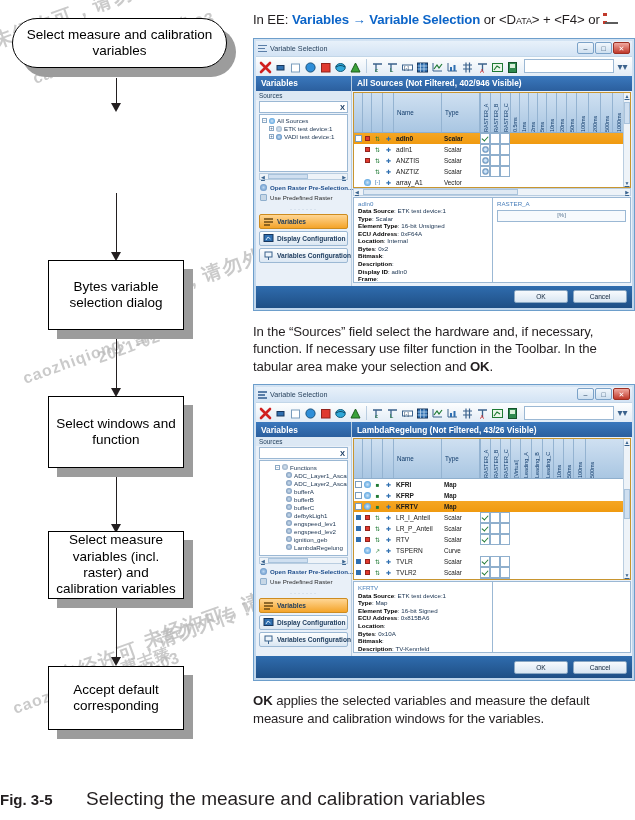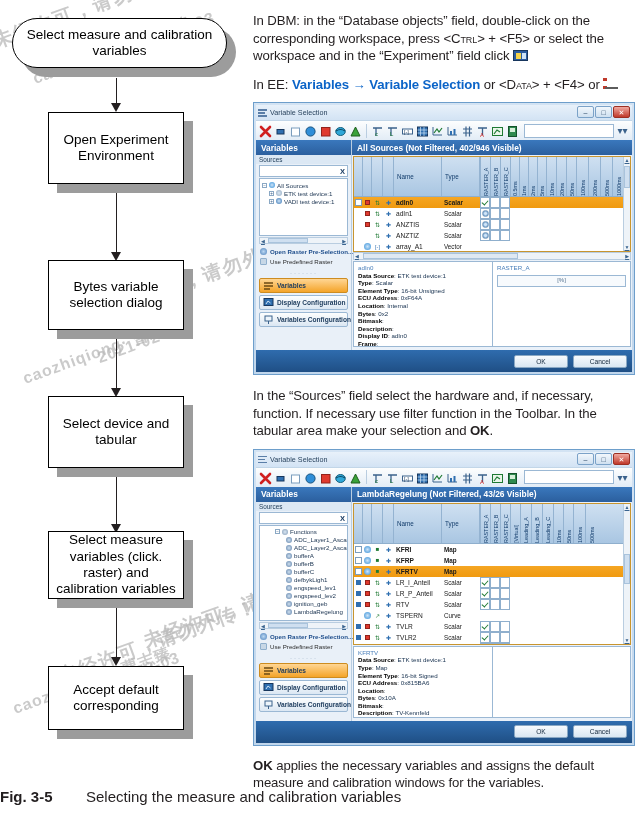--- a/index.html
+++ b/index.html
@@ -145,21 +145,21 @@
   .footer{height:22px;background:linear-gradient(#2f6cae,#1f4f85);display:flex;align-items:center;
      justify-content:flex-end;padding-right:5px;gap:5px;}
   .fbtn{width:54px;height:13px;border:1px solid #8aa8c4;border-radius:2px;
      background:linear-gradient(#f7fafd,#d9e6f2);font-size:6.6px;color:#10243a;
      display:flex;align-items:center;justify-content:center;}
 
   
   #caption{position:absolute;left:0;top:788px;width:635px;z-index:10;
      display:flex;align-items:baseline;}
   #caption .fignum{width:86px;font-size:15px;font-weight:bold;color:#231f20;}
-  #caption .figtxt{font-size:15px;color:#231f20;}
+  #caption .figtxt{font-size:19px;color:#231f20;}
 </style>
 </head>
 <body>
 
 <div class="wm-layer">
   <div class="wm cn" style="left:-10px;  top:30px;  transform:rotate(-20deg);">未经许可，请勿外传！</div>
   <div class="wm en" style="left:30px;   top:70px;  transform:rotate(-20deg);">caozhiqiong· 曹志臻</div>
   <div class="wm en" style="left:125px;  top:40px;  transform:rotate(-20deg);">2021-02-03</div>
 
   <div class="wm cn" style="left:100px;  top:300px; transform:rotate(-20deg);">未经许可，请勿外传！</div>
@@ -180,26 +180,20 @@
     <div class="body">
         <span>Select measure and calibration variables</span>
       </div>
   </div>
 
   <div class="arrow" style="left:111px;top:78px;height:34px;">
     <div class="ln" style="height:25px;"></div>
       <div class="hd" style="top:25px;"></div>
   </div>
 
-  <div class="node" style="left:48px;top:112px;width:136px;height:72px;">
-    <div class="shadow"></div>
-    <div class="body">
-        <span>Open Experiment Environment</span>
-      </div>
-  </div>
 
   <div class="arrow" style="left:111px;top:193px;height:68px;">
     <div class="ln" style="height:59px;"></div>
       <div class="hd" style="top:59px;"></div>
   </div>
 
   <div class="node" style="left:48px;top:260px;width:136px;height:70px;">
     <div class="shadow"></div>
     <div class="body">
         <span>Bytes variable selection dialog</span>
@@ -207,55 +201,51 @@
   </div>
 
   <div class="arrow" style="left:111px;top:339px;height:58px;">
     <div class="ln" style="height:49px;"></div>
       <div class="hd" style="top:49px;"></div>
   </div>
 
   <div class="node" style="left:48px;top:396px;width:136px;height:72px;">
     <div class="shadow"></div>
     <div class="body">
-        <span>Select device and tabular</span>
+        <span>Select windows and function</span>
       </div>
   </div>
 
   <div class="arrow" style="left:111px;top:477px;height:56px;">
     <div class="ln" style="height:47px;"></div>
       <div class="hd" style="top:47px;"></div>
   </div>
 
   <div class="node" style="left:48px;top:531px;width:136px;height:68px;">
     <div class="shadow"></div>
     <div class="body">
-        <span>Select measure variables (click. raster) and calibration variables</span>
+        <span>Select measure variables (incl. raster) and calibration variables</span>
       </div>
   </div>
 
   <div class="arrow" style="left:111px;top:608px;height:58px;">
     <div class="ln" style="height:49px;"></div>
       <div class="hd" style="top:49px;"></div>
   </div>
 
   <div class="node" style="left:48px;top:666px;width:136px;height:64px;">
     <div class="shadow"></div>
     <div class="body">
         <span>Accept default corresponding</span>
       </div>
   </div>
 </div>
 
 <div id="right">
 
-  <div class="para" style="margin-top:12px;">
-    <span>In DBM: in the “Database objects” field, double-click on the corresponding workspace, press &lt;</span><span class="sc">Ctrl</span><span>&gt; + &lt;F5&gt; or select the workspace and in the “Experiment” field click</span>
-    <span class="ico-inline"></span>
-  </div>
 
   <div class="para" style="margin-top:11px;">
     <span>In EE:</span>
     <span class="blue">Variables</span>
     <span class="blue">→</span>
     <span class="blue">Variable Selection</span>
     <span>or &lt;</span><span class="sc">Data</span><span>&gt; + &lt;F4&gt; or</span>
     <span class="ico-lines"><u></u><u class="b"></u><i></i><i></i><i></i></span>
   </div>
 
@@ -992,20 +982,20 @@
       </div>
 
       <div class="footer">
         <span class="fbtn">OK</span>
         <span class="fbtn">Cancel</span>
       </div>
     </div>
   </div>
 
   <div class="para" style="margin-top:11px;">
-    <b>OK</b><span> applies the necessary variables and assigns the default measure and calibration windows for the variables.</span>
+    <b>OK</b><span> applies the selected variables and measure the default measure and calibration windows for the variables.</span>
   </div>
 </div>
 
 <div id="caption">
   <span class="fignum">Fig. 3-5</span>
   <span class="figtxt">Selecting the measure and calibration variables</span>
 </div>
 
 </body></html>

